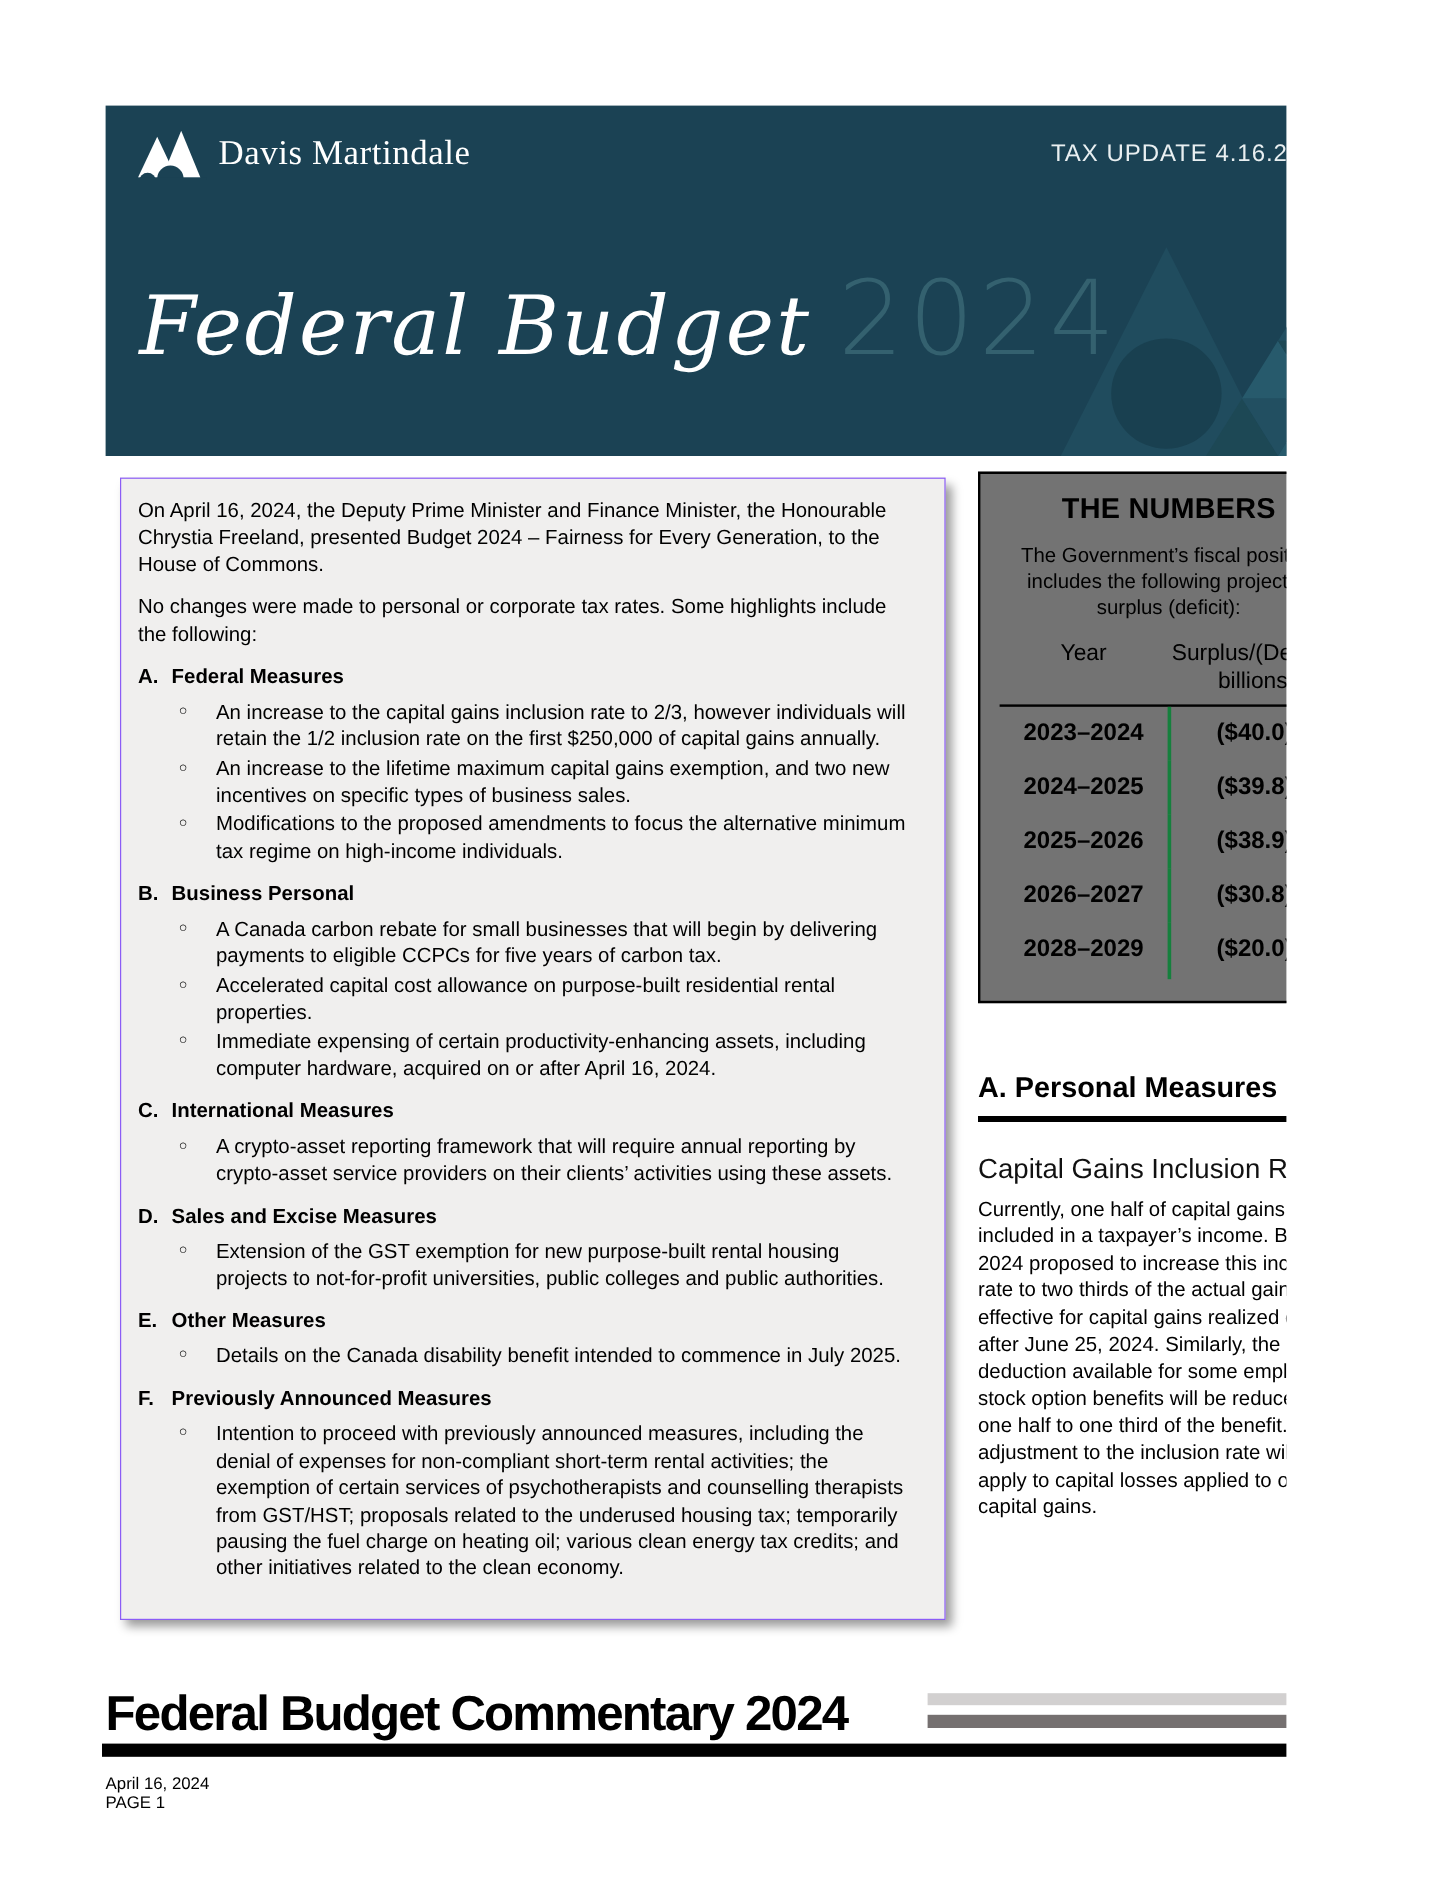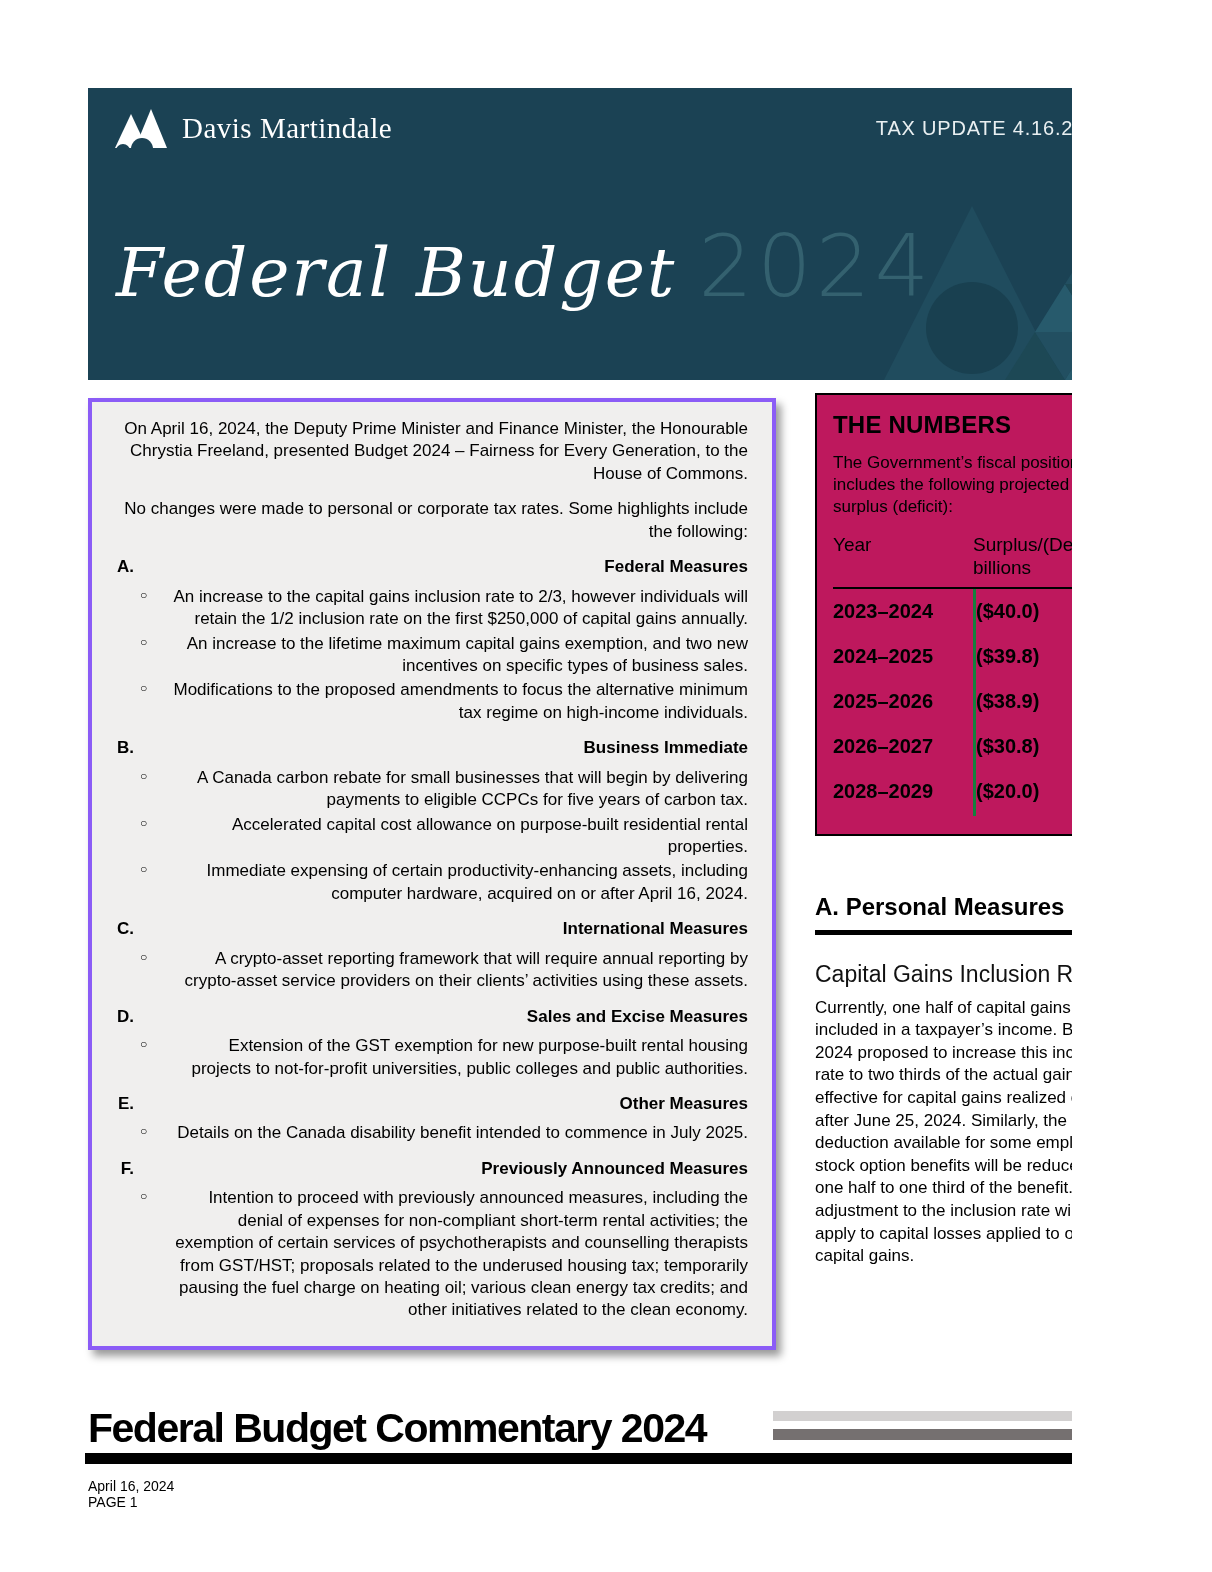--- a/index.html
+++ b/index.html
@@ -32,41 +32,41 @@
     font-family:"DejaVu Serif", serif; font-style:italic; font-size:68px; color:#ffffff;
     letter-spacing:2px;
   }
   .title-year {
     font-family:"DejaVu Sans", sans-serif; font-weight:200; font-size:86px; color:#34616f;
     margin-left:22px; letter-spacing:4px;
   }
 
   
   .content-box {
-    position:absolute; left:88px; top:398px; width:688px; height:952px;
-    background:#f0efee; border:4px solid #8b5cf6;
+    position:absolute; left:100px; top:398px; width:688px; height:952px;
+    background:#f0efee; border:1px solid #8b5cf6;
     box-shadow:5px 6px 8px rgba(0,0,0,0.40);
-    padding:16px 24px 16px 14px; font-size:17px; line-height:1.32;text-align:right;
+    padding:16px 24px 16px 14px; font-size:17px; line-height:1.32;
   }
   .content-box p { margin-bottom:13px; }
   .m-section { margin-top:3px; }
   .m-head {
     display:grid; grid-template-columns:28px 1fr; font-weight:bold;
     margin-top:13px; margin-bottom:7px;
   }
   .m-bullets { list-style:none; margin-bottom:4px; }
   .m-bullets li { position:relative; padding-left:65px; margin-bottom:2px; }
   .bullet-marker {
     position:absolute; left:34px; top:3px; font-size:12px; line-height:1;
   }
 
   
   .sidebar { position:absolute; left:815px; top:393px; width:318px; }
   .numbers-box {
-    border:2px solid #000; background:#be185d; padding:16px 16px 18px 16px;
+    border:2px solid #000; background:#737373; padding:16px 16px 18px 16px;text-align:center;
   }
   .numbers-title { font-size:24px; font-weight:bold; letter-spacing:0.2px; }
   .numbers-desc { font-size:17px; line-height:1.28; margin-top:13px; }
   .numbers-header {
     display:grid; grid-template-columns:140px 1fr; margin-top:16px; font-size:19px; line-height:1.22;
   }
   .numbers-rule { border-bottom:2px solid #000; margin-top:7px; }
   .numbers-row { display:grid; grid-template-columns:140px 1fr; }
   .numbers-row .cell { padding:11px 0; font-weight:bold; font-size:20px; }
   .numbers-row .cell.value { border-left:3px solid #15803d; padding-left:0; }
@@ -157,21 +157,21 @@
       <ul class="m-bullets">
         <li><span class="bullet-marker">○</span><span>An increase to the capital gains inclusion rate to 2/3, however individuals will retain the 1/2 inclusion rate on the first $250,000 of capital gains annually.</span></li>
         <li><span class="bullet-marker">○</span><span>An increase to the lifetime maximum capital gains exemption, and two new incentives on specific types of business sales.</span></li>
         <li><span class="bullet-marker">○</span><span>Modifications to the proposed amendments to focus the alternative minimum tax regime on high-income individuals.</span></li>
       </ul>
     </div>
 
     <div class="m-section">
       <div class="m-head">
         <span>B.</span>
-        <span>Business Immediate</span>
+        <span>Business Personal</span>
       </div>
       <ul class="m-bullets">
         <li><span class="bullet-marker">○</span><span>A Canada carbon rebate for small businesses that will begin by delivering payments to eligible CCPCs for five years of carbon tax.</span></li>
         <li><span class="bullet-marker">○</span><span>Accelerated capital cost allowance on purpose-built residential rental properties.</span></li>
         <li><span class="bullet-marker">○</span><span>Immediate expensing of certain productivity-enhancing assets, including computer hardware, acquired on or after April 16, 2024.</span></li>
       </ul>
     </div>
 
     <div class="m-section">
       <div class="m-head">

